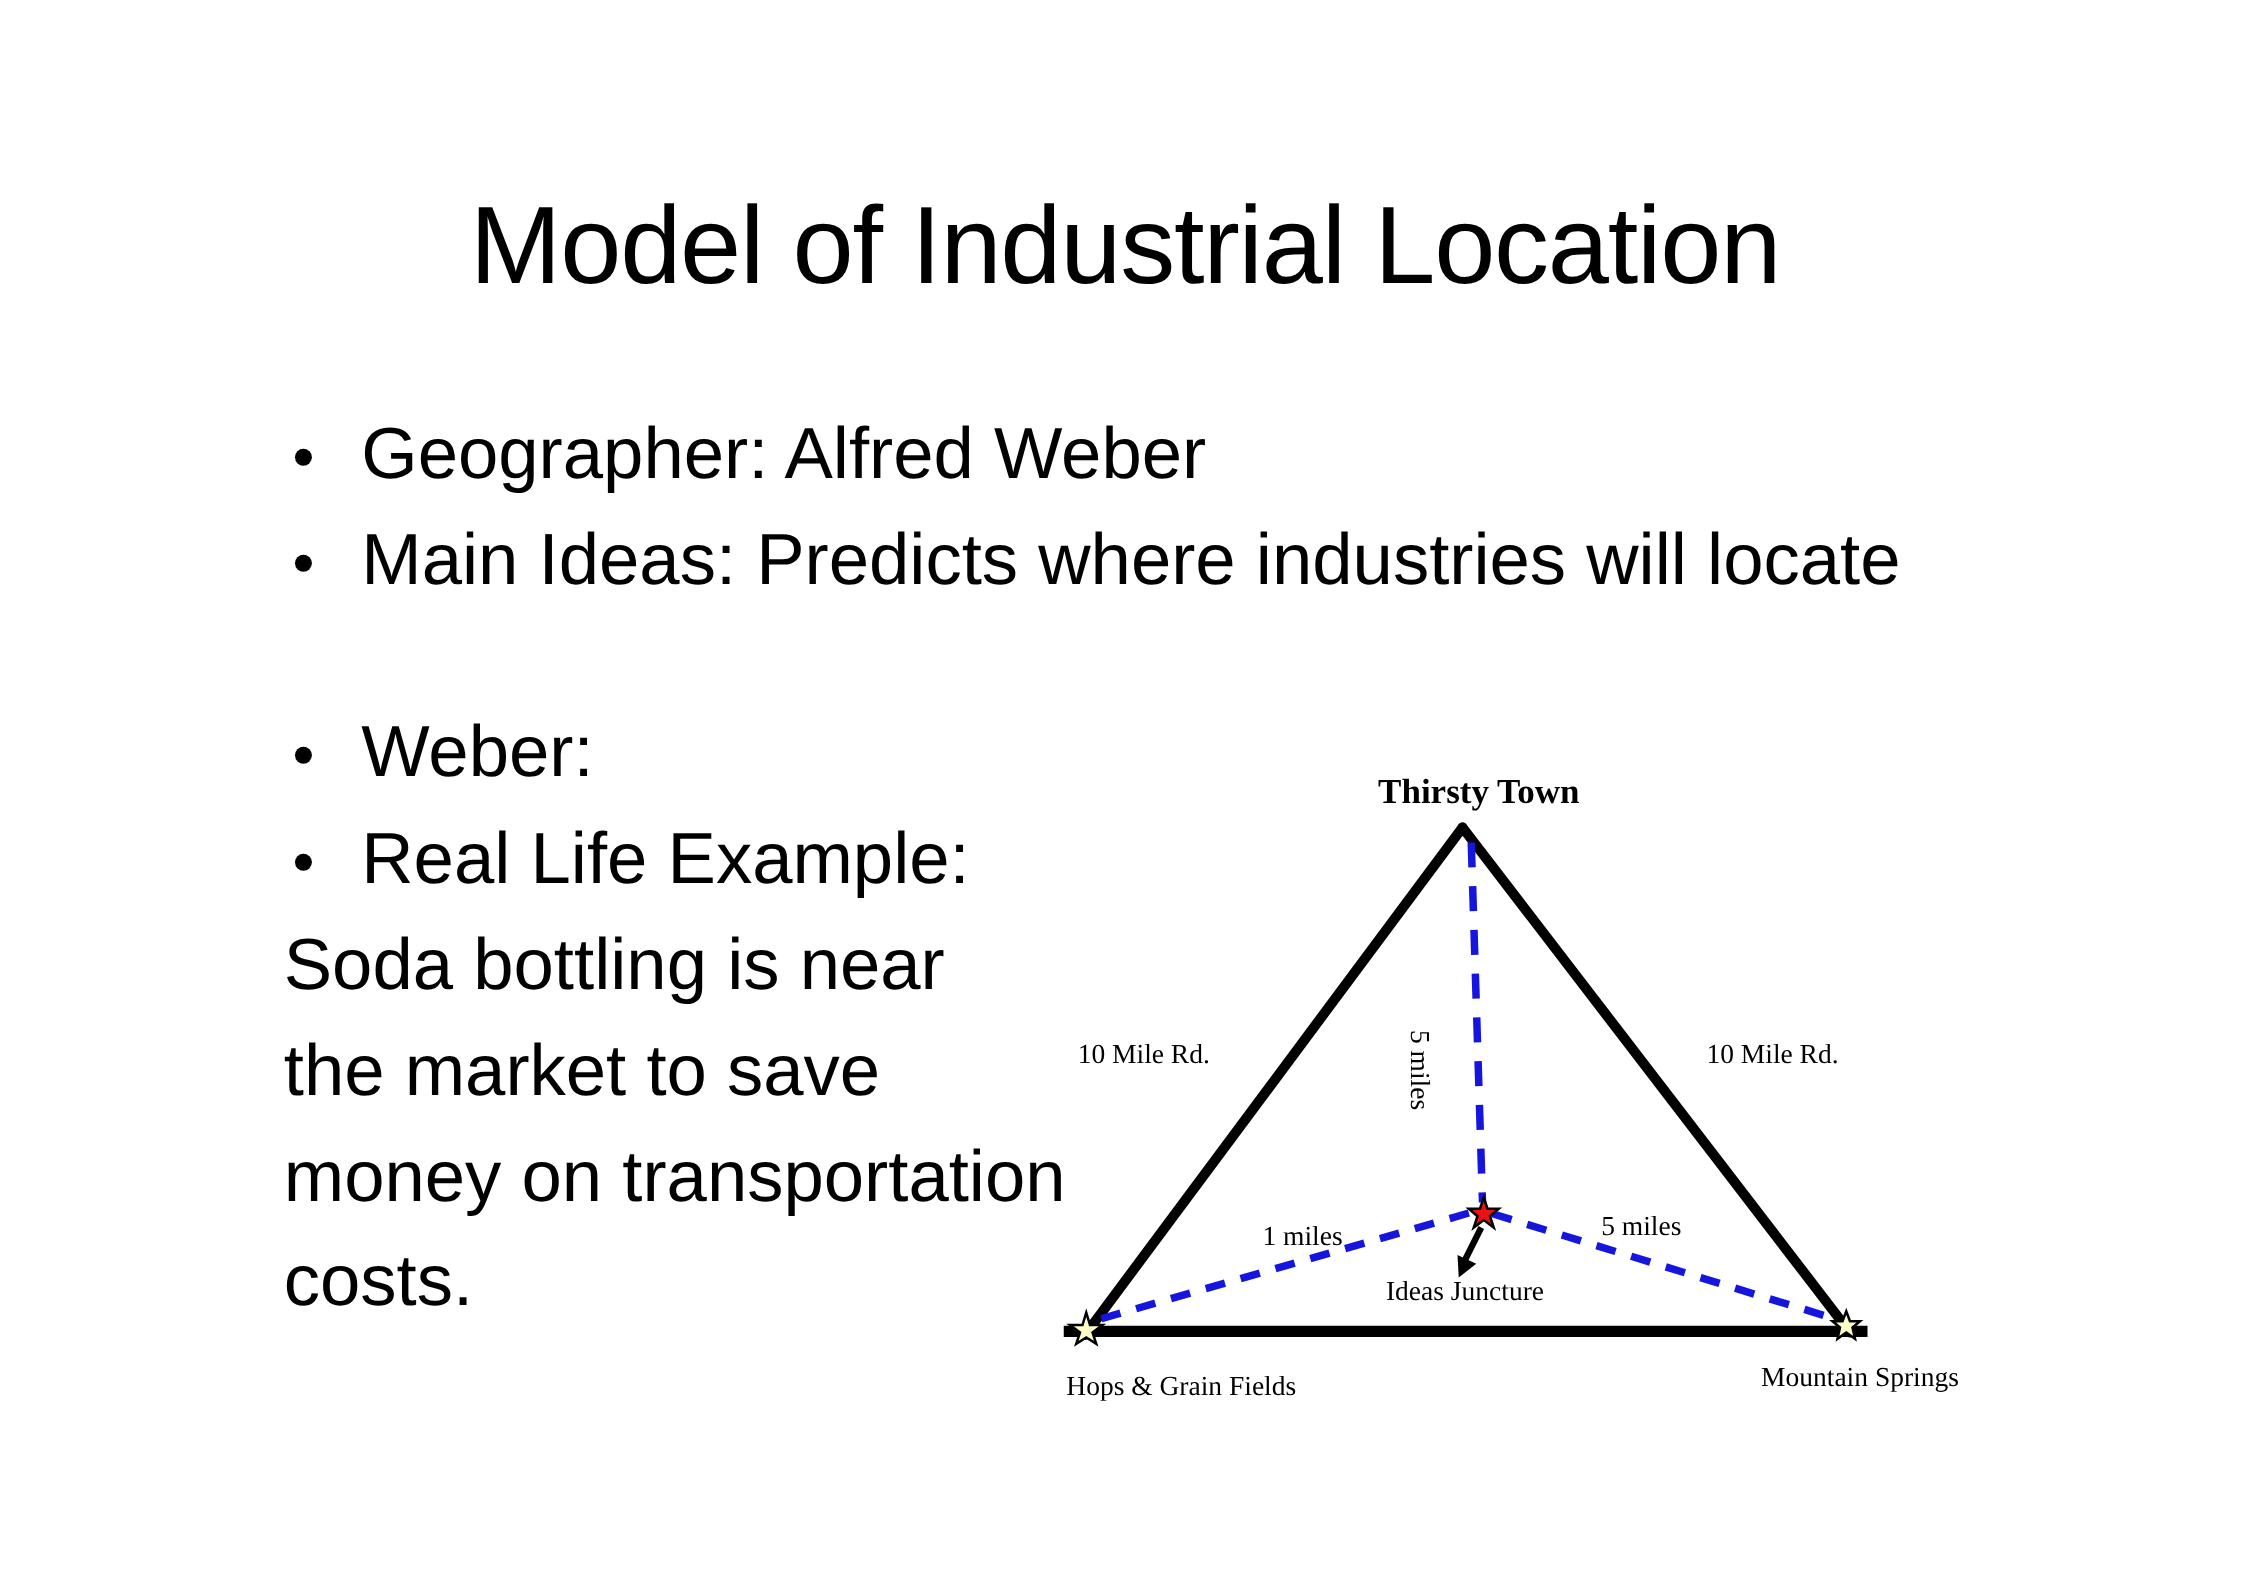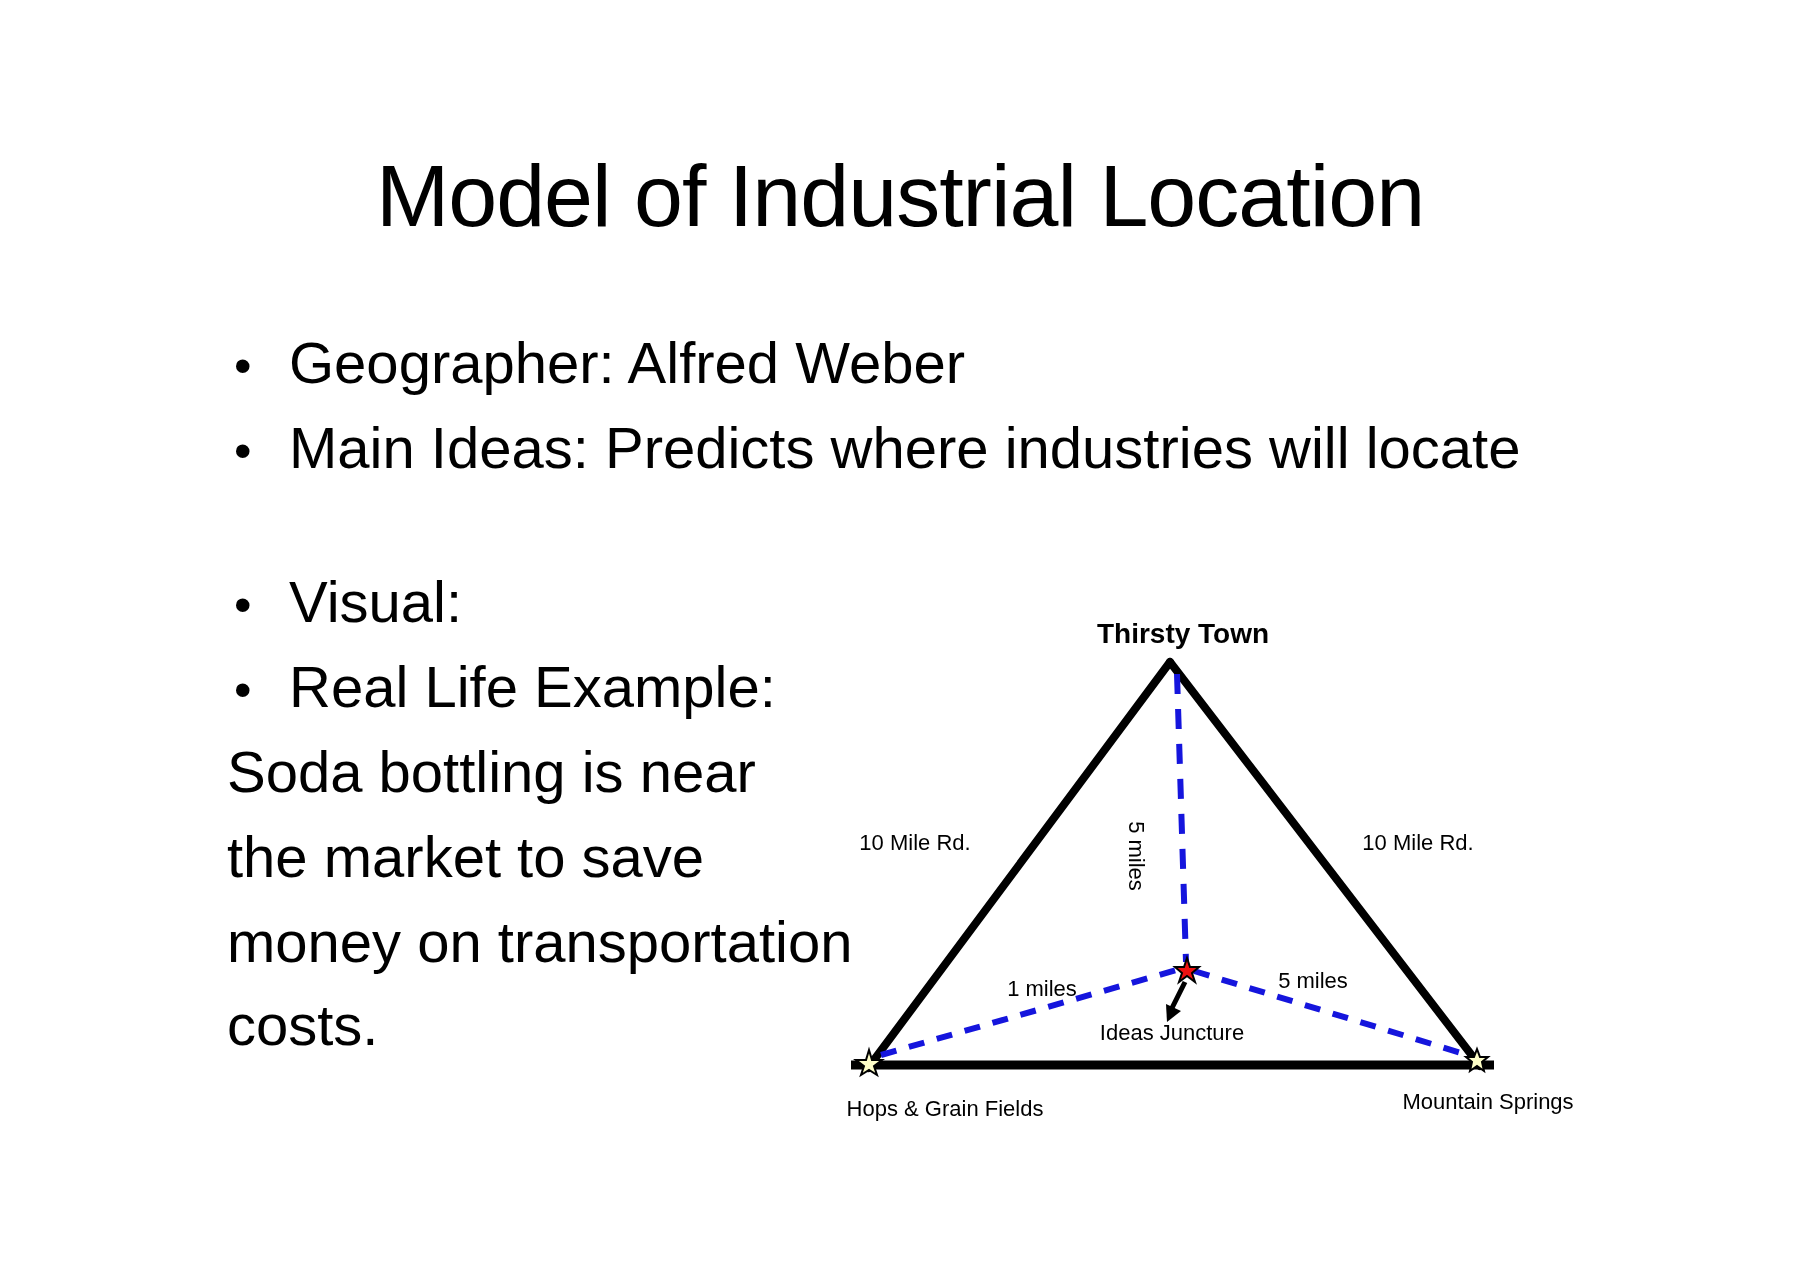--- a/index.html
+++ b/index.html
@@ -15,21 +15,21 @@
   }
   .bodyline {
     position:absolute; font-size:58px; line-height:1;
     white-space:nowrap; display:flex; align-items:baseline;
   }
   .bodyline.bulleted { left:234px; }
   .bodyline.continuation { left:289px; }
   .bodyline.plain { left:227px;text-align:right; }
   .dot { display:inline-block; width:55px; font-size:50px; }
   .diagram-label {
-    position:absolute; font-family:Liberation Sans, sans-serif;
+    position:absolute; font-family:Liberation Serif, serif;
     font-size:22px; line-height:1; white-space:nowrap;
     transform:translateX(-50%);
     text-align:right;
   }
   .diagram-label.town { font-size:28px; font-weight:bold; }
   .diagram-label.vertical {
     writing-mode:vertical-rl; text-orientation:sideways;
     transform:translate(-50%,-50%);
   }
   svg.overlay { position:absolute; left:0; top:0; }
@@ -44,21 +44,21 @@
   <div class="bodyline bulleted" style="top:334px">
     <span class="dot">•</span>
     <span>Geographer: Alfred Weber</span>
   </div>
   <div class="bodyline bulleted" style="top:419px">
     <span class="dot">•</span>
     <span>Main Ideas: Predicts where industries will locate</span>
   </div>
   <div class="bodyline bulleted" style="top:573px">
     <span class="dot">•</span>
-    <span>Visual:</span>
+    <span>Weber:</span>
   </div>
   <div class="bodyline bulleted" style="top:658px">
     <span class="dot">•</span>
     <span>Real Life Example:</span>
   </div>
   <div class="bodyline plain" style="top:743px">
     <span>Soda bottling is near</span>
   </div>
   <div class="bodyline plain" style="top:828px">
     <span>the market to save</span>

